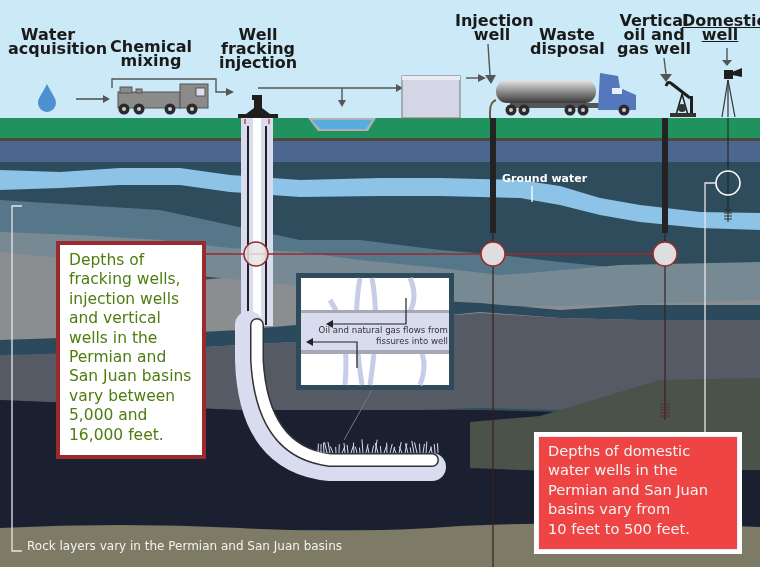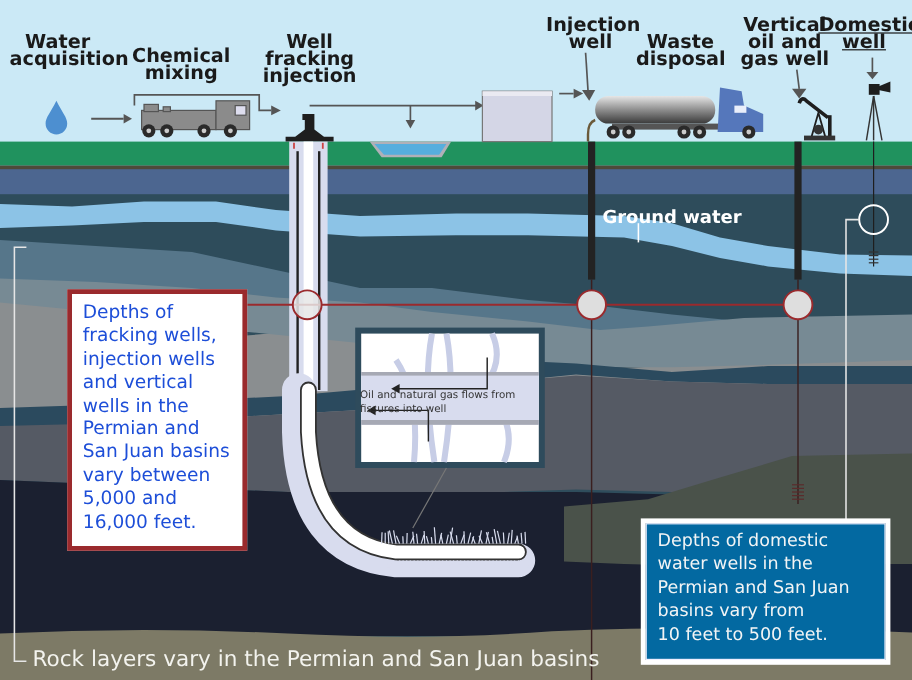--- a/index.html
+++ b/index.html
@@ -1,23 +1,23 @@
 <!DOCTYPE html>
 <html><head>
 <meta charset="utf-8">
 <style>
   html,body{margin:0;padding:0;background:#fff;}
   #stage{position:relative;width:760px;height:567px;overflow:hidden;background:#cbe9f6;font-family:"DejaVu Sans",sans-serif;}
   #scene{position:absolute;left:0;top:0;}
   .lbl{position:absolute;font-family:"DejaVu Sans",sans-serif;font-weight:bold;font-size:16px;line-height:14px;color:#1a1a1a;text-align:center;white-space:pre-line;}
-  .box-red{position:absolute;left:56px;top:241px;width:150px;height:218px;background:#fff;border:4px solid #9a2a2d;box-sizing:border-box;padding:6px 0 14px 9px;font-family:"DejaVu Sans",sans-serif;font-size:15.5px;line-height:19.4px;color:#1d4ed8;white-space:pre-line;}
-  .box-blue{position:absolute;left:538px;top:436px;width:200px;height:114px;background:#0369a1;outline:4px solid #fff;border:1px solid #eef;box-sizing:border-box;padding:4px 0 0 9px;font-family:"DejaVu Sans",sans-serif;font-size:14.6px;line-height:19.4px;color:#f2f4f5;white-space:pre-line;}
-  .rock-caption{position:absolute;left:27px;top:539px;font-family:"DejaVu Sans",sans-serif;font-size:18px;color:#f3f3ee;white-space:nowrap;}
-  .gw{position:absolute;left:502px;top:172px;font-family:"DejaVu Sans",sans-serif;font-weight:bold;font-size:15px;color:#fff;}
-  .inset-text{position:absolute;left:300px;top:325px;width:148px;font-family:"DejaVu Sans",sans-serif;font-size:8.6px;line-height:11px;color:#333;white-space:pre-line;}
+  .box-red{position:absolute;left:56px;top:241px;width:150px;height:218px;background:#fff;border:4px solid #9a2a2d;box-sizing:border-box;padding:6px 0 14px 9px;font-family:"DejaVu Sans",sans-serif;font-size:15.5px;line-height:19.4px;color:#4d7c0f;white-space:pre-line;}
+  .box-blue{position:absolute;left:538px;top:436px;width:200px;height:114px;background:#ef4444;outline:4px solid #fff;border:1px solid #eef;box-sizing:border-box;padding:4px 0 0 9px;font-family:"DejaVu Sans",sans-serif;font-size:14.6px;line-height:19.4px;color:#f2f4f5;white-space:pre-line;}
+  .rock-caption{position:absolute;left:27px;top:539px;font-family:"DejaVu Sans",sans-serif;font-size:12px;color:#f3f3ee;white-space:nowrap;}
+  .gw{position:absolute;left:502px;top:172px;font-family:"DejaVu Sans",sans-serif;font-weight:bold;font-size:11px;color:#fff;}
+  .inset-text{position:absolute;left:300px;top:325px;width:148px;font-family:"DejaVu Sans",sans-serif;font-size:8.6px;line-height:11px;color:#333;text-align:right;white-space:pre-line;}
 </style>
 </head>
 <body>
 
 <div id="stage">
   <svg id="scene" width="760" height="567" viewBox="0 0 760 567">
 
     <rect x="0" y="0" width="760" height="118" fill="#cbe9f6"></rect>
 
     <rect x="0" y="140" width="760" height="427" fill="#2f4d5c"></rect>

